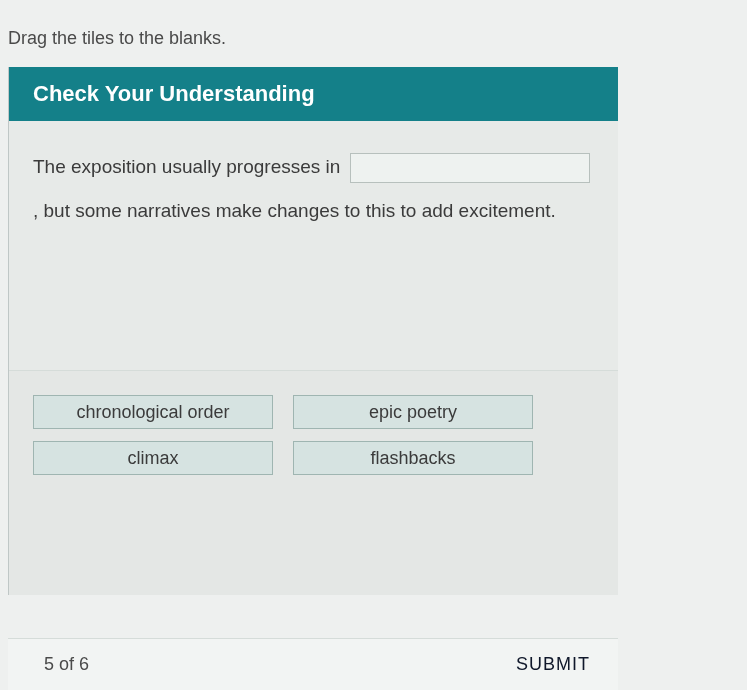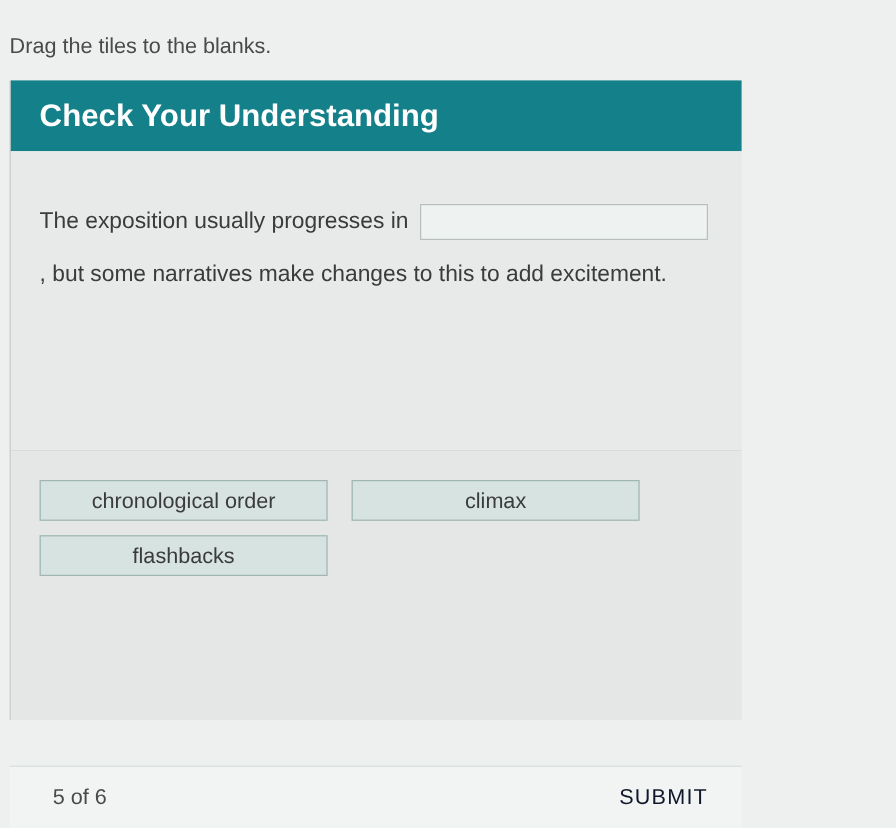--- a/index.html
+++ b/index.html
@@ -22,26 +22,26 @@
     padding: 28px 8px 18px 8px;
   }
   .panel {
     margin-left: 8px;
     border-left: 1px solid #bfc7c6;
   }
   .panel-header {
     background: #148089;
     color: #fff;
     font-weight: 700;
-    font-size: 26px;
+    font-size: 22px;
     padding: 14px 24px;
   }
   .question-area {
     background: #e7eae8;
-    padding: 37px 24px 40px 24px;
+    padding: 24px 24px 40px 24px;
     min-height: 250px;
     border-bottom: 1px solid #d5dcd9;
   }
   .sentence {
     font-size: 19px;
     color: #3b3b3b;
     line-height: 2.3;
   }
   .blank {
     display: inline-block;
@@ -113,20 +113,21 @@
       <div class="sentence">
         <span>The exposition usually progresses in</span>
         <span class="blank"></span>
         <span>, but some narratives make changes to this to add excitement.</span>
       </div>
     </div>
 
     <div class="tiles-area">
       <div class="tiles-grid">
         <div class="tile">chronological order</div>
+        <div class="tile">epic poetry</div>
         <div class="tile">climax</div>
         <div class="tile">flashbacks</div>
       </div>
     </div>
   </div>
 
   <div class="footer">
     <div class="progress">5 of 6</div>
     <button class="submit">SUBMIT</button>
   </div>

